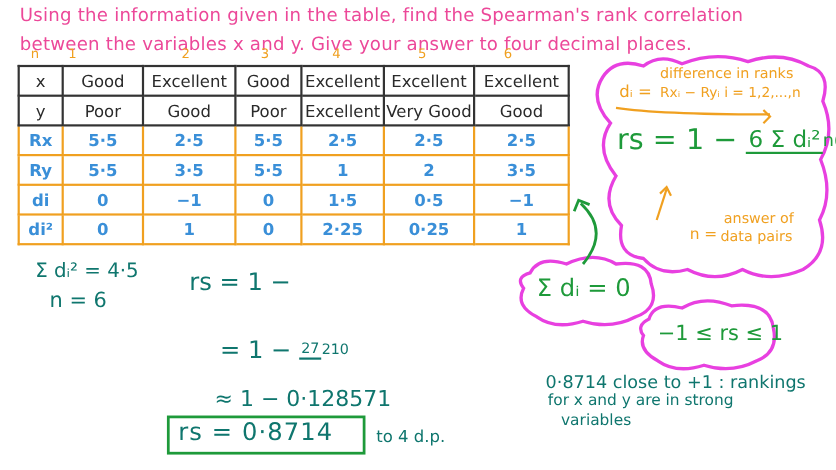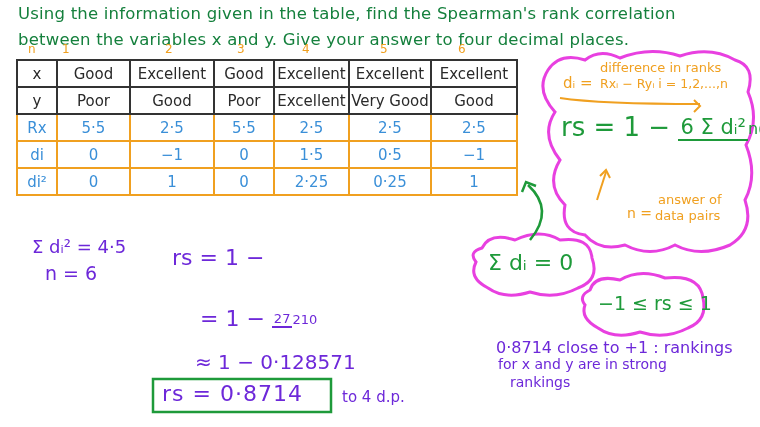--- a/index.html
+++ b/index.html
@@ -1,26 +1,26 @@
 <!DOCTYPE html>
 <html><head>
 <meta charset="utf-8">
 <style>
   html,body{margin:0;padding:0;background:#fff;}
   body{width:760px;height:427px;position:relative;overflow:hidden;
        font-family:"DejaVu Sans", sans-serif;}
   .abs{position:absolute;}
-  .q{left:18px;color:#15803d;font-size:16.5px;letter-spacing:0.2px;white-space:nowrap;}
+  .q{left:18px;color:#ec4899;font-size:16.5px;letter-spacing:0.2px;white-space:nowrap;}
   .idx{color:#f0a020;font-size:12px;top:42px;}
   table.t{position:absolute;left:16px;top:59px;border-collapse:collapse;}
   table.t td{height:25px;padding:0;text-align:center;font-size:15px;white-space:nowrap;}
   .hdr td{border:2px solid #333;color:#2a2a2a;height:26px;}
-  .orow td{border:2px solid #f0a020;color:#3a8fd8;}
+  .orow td{border:2px solid #f0a020;color:#3a8fd8;font-weight:bold;}
   .lbl{font-size:16px;}
-  .blue{color:#6d28d9;}
+  .blue{color:#0f766e;}
   .green{color:#1e9a3a;}
   .orange{color:#f0a020;}
   .mag{stroke:#e840e0;}
   .frac{display:inline-flex;flex-direction:row;align-items:center;vertical-align:middle;}
   .frac .num{border-bottom:2px solid currentColor;padding:0 2px;line-height:1.05;}
   .frac .den{line-height:1.1;}
 </style>
 </head>
 <body>
 
@@ -65,20 +65,29 @@
     <td>Good</td>
   </tr>
   <tr class="orow">
     <td class="lbl">Rx</td>
     <td>5·5</td>
     <td>2·5</td>
     <td>5·5</td>
     <td>2·5</td>
     <td>2·5</td>
     <td>2·5</td>
+  </tr>
+  <tr class="orow">
+    <td class="lbl">Ry</td>
+    <td>5·5</td>
+    <td>3·5</td>
+    <td>5·5</td>
+    <td>1</td>
+    <td>2</td>
+    <td>3·5</td>
   </tr>
   <tr class="orow">
     <td class="lbl">di</td>
     <td>0</td>
     <td>−1</td>
     <td>0</td>
     <td>1·5</td>
     <td>0·5</td>
     <td>−1</td>
   </tr>
@@ -152,13 +161,13 @@
   </span>
 </div>
 
 <div class="abs blue" style="left:195px;top:350px;font-size:20px;white-space:nowrap;">≈ 1 − 0·128571</div>
 
 <div class="abs blue" style="left:162px;top:381px;font-size:22px;white-space:nowrap;letter-spacing:1px;">rs = 0·8714</div>
 <div class="abs blue" style="left:342px;top:388px;font-size:15px;white-space:nowrap;">to 4 d.p.</div>
 
 <div class="abs blue" style="left:496px;top:338px;font-size:16px;white-space:nowrap;">0·8714 close to +1 : rankings</div>
 <div class="abs blue" style="left:498px;top:356px;font-size:14px;white-space:nowrap;">for x and y are in strong</div>
-<div class="abs blue" style="left:510px;top:374px;font-size:14px;white-space:nowrap;">rankings</div>
+<div class="abs blue" style="left:510px;top:374px;font-size:14px;white-space:nowrap;">variables</div>
 
 </body></html>

